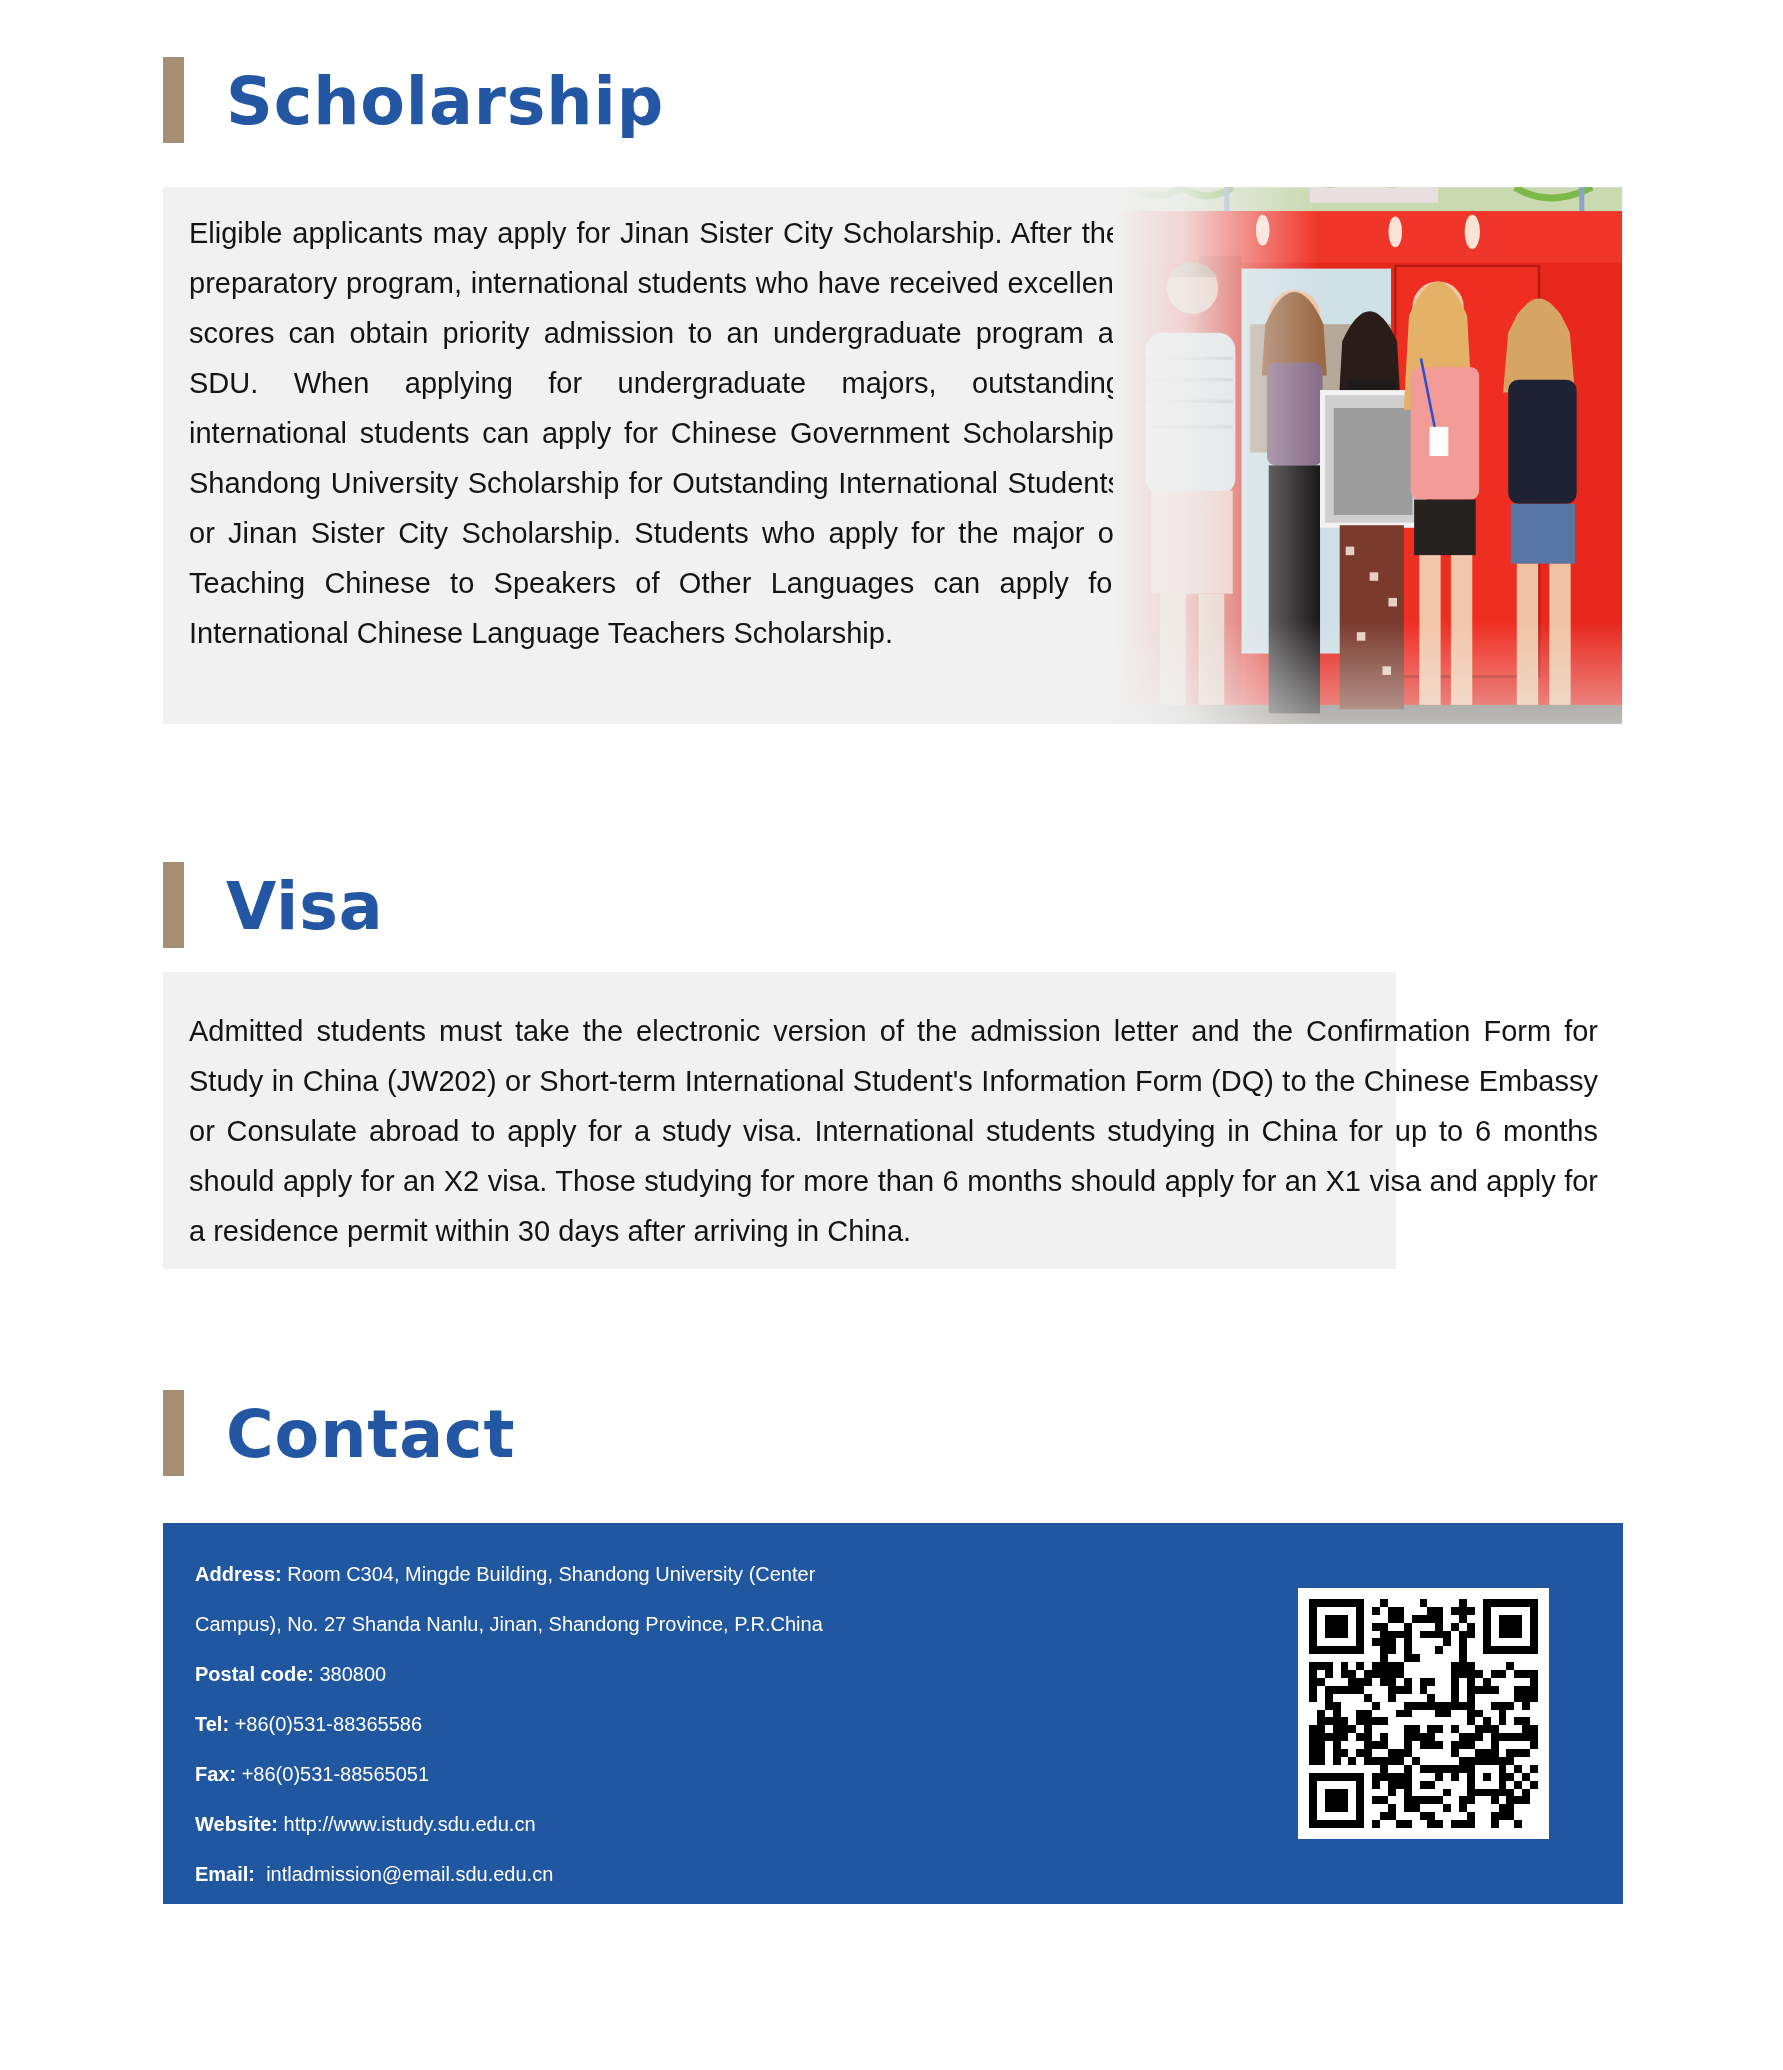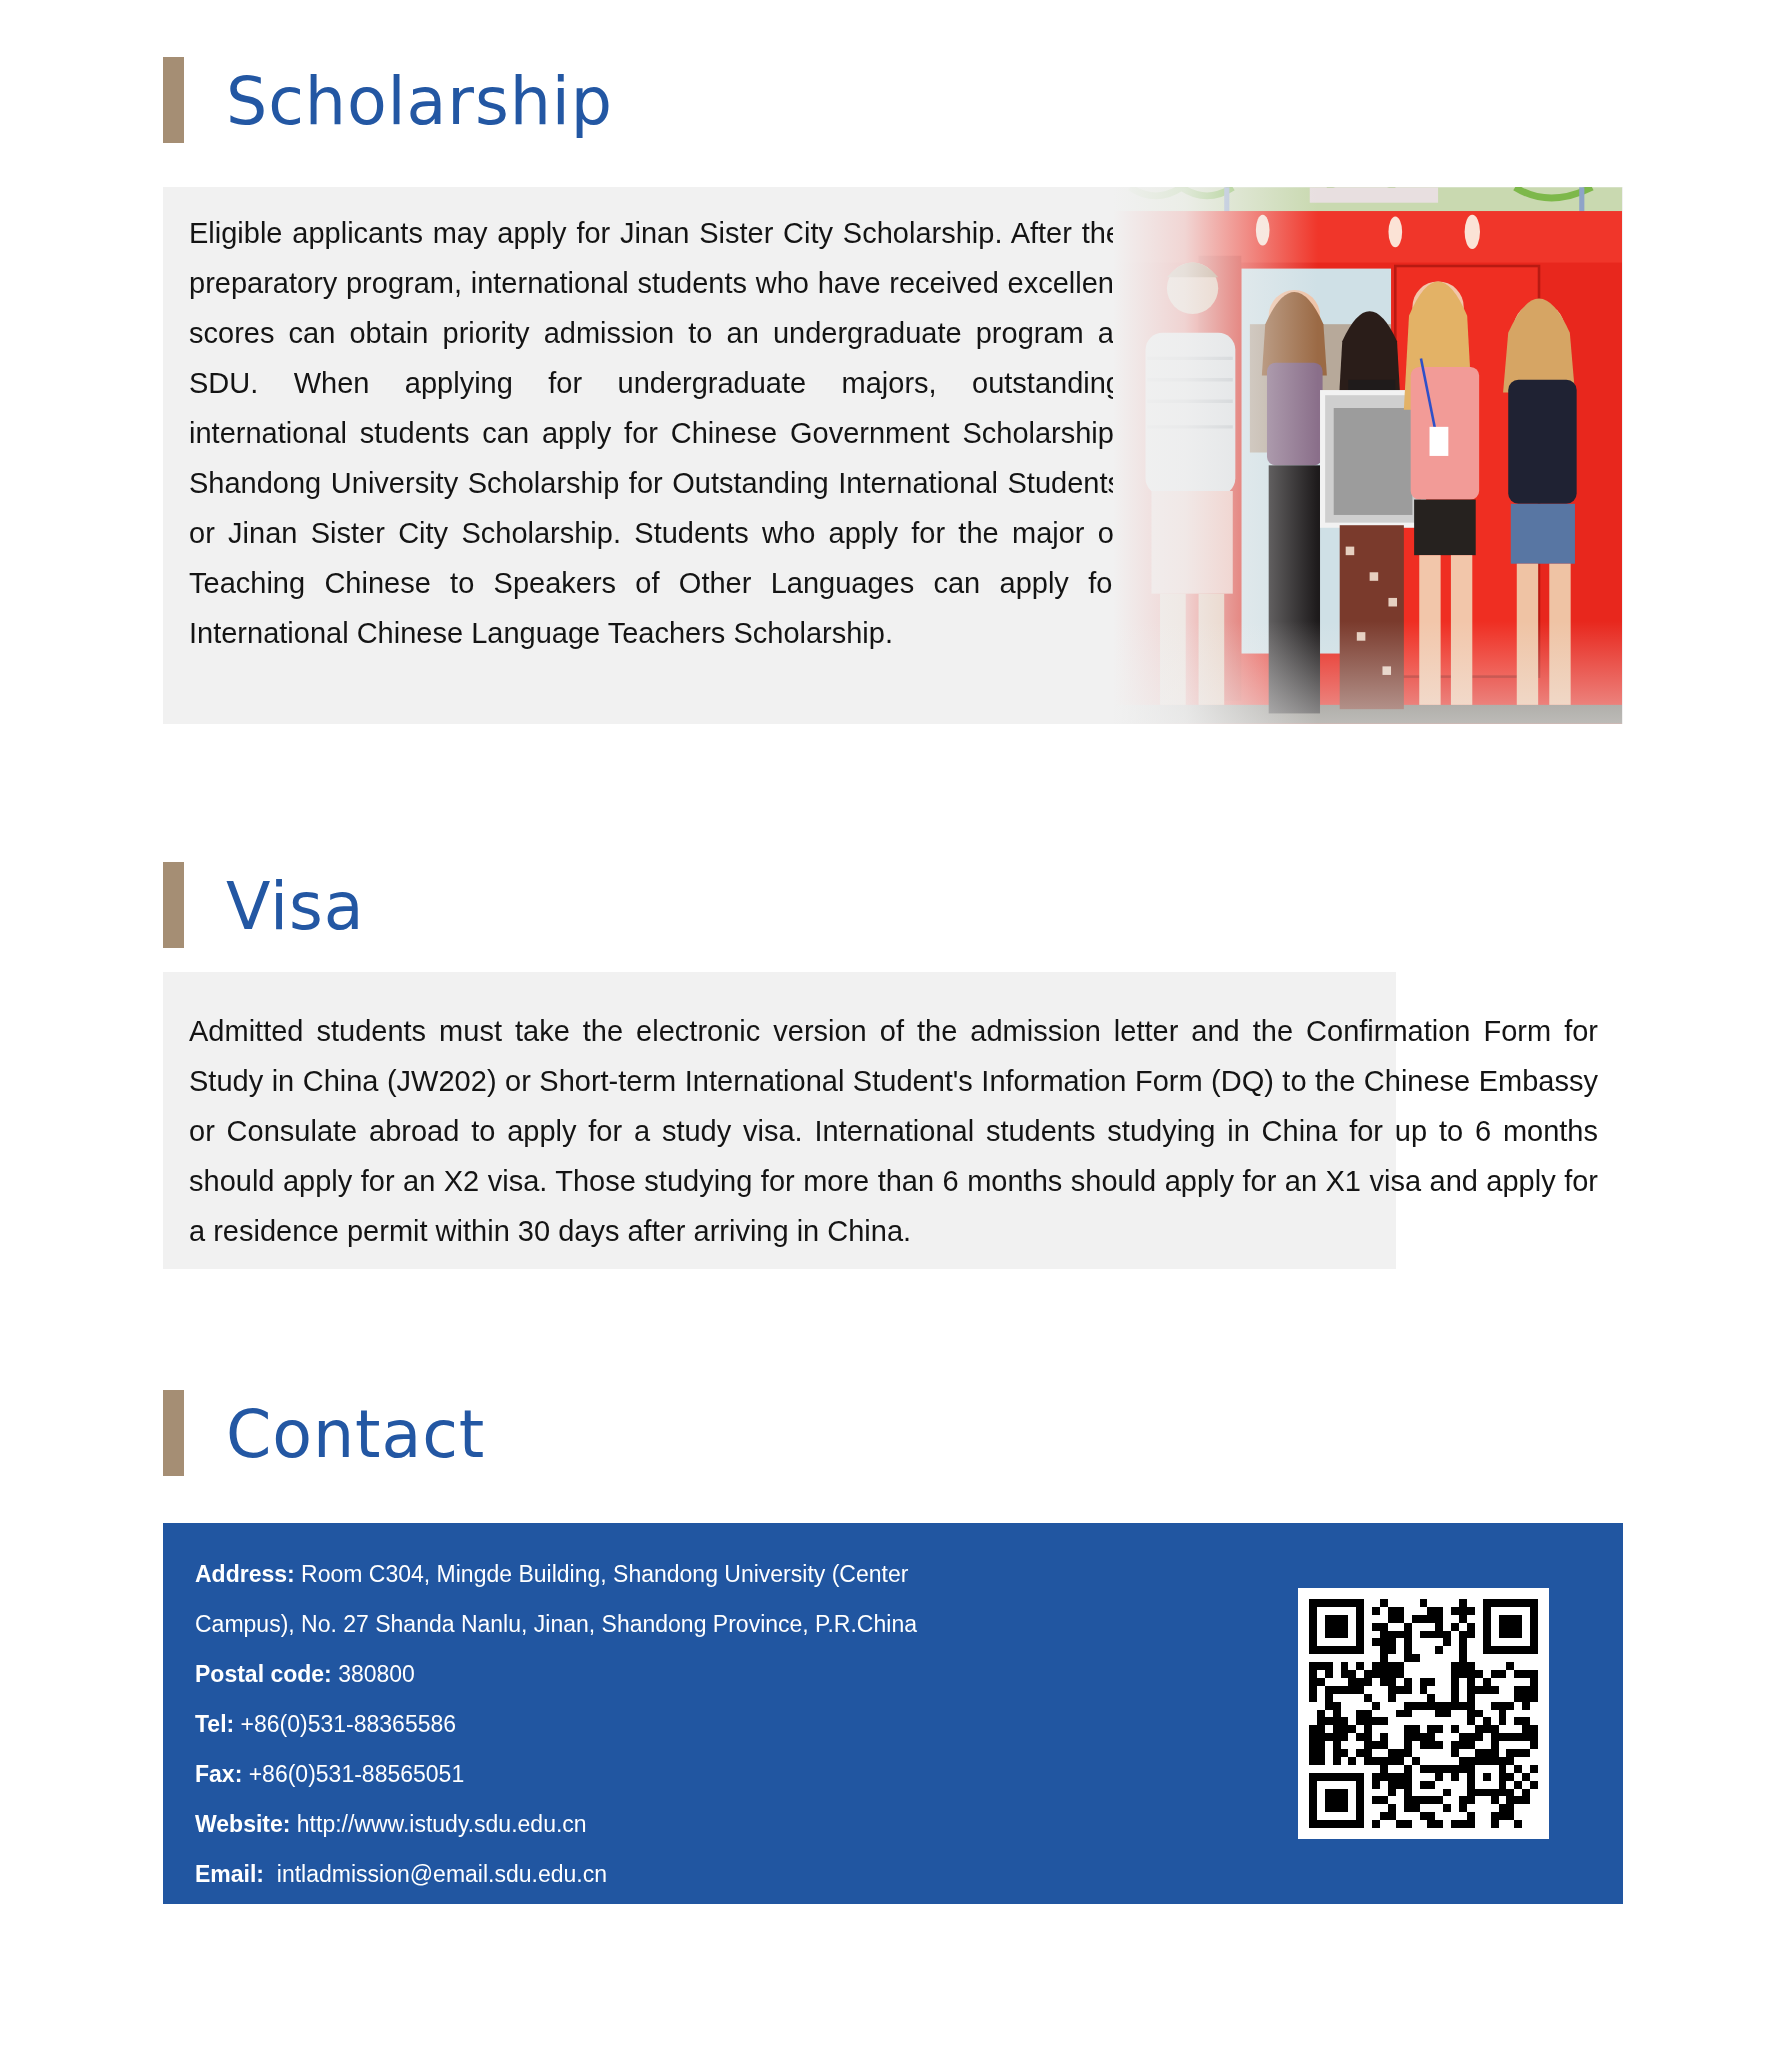--- a/index.html
+++ b/index.html
@@ -1,36 +1,36 @@
 <!DOCTYPE html>
 <html style="font-size:13.7px"><head>
 <meta charset="utf-8">
 <style>
   html, body { margin:0; padding:0; background:#ffffff; }
   body { width:1783px; height:2070px; position:relative; overflow:hidden;
          font-family:"Liberation Sans", "DejaVu Sans", sans-serif; color:#141414; }
   .section-head { position:absolute; left:163px; height:86px; width:856px; }
   .section-head .bar { position:absolute; left:0; top:0; width:20.5px; height:86px; background:#a58e74; }
   .section-head .title { position:absolute; left:63px; top:1.7px; font-family:"DejaVu Sans", sans-serif;
-         font-size:65px; line-height:86px; color:#2357a3; letter-spacing:0.9px; font-weight:normal; }
+         font-size:65px; line-height:86px; color:#2357a3; letter-spacing:0.9px; font-weight:bold; }
   .grey-box { position:absolute; left:163px; background:#f1f1f1; }
   .body-text { position:absolute; font-size:29px; line-height:50px; text-align:justify; color:#141414; }
   .body-text p { margin:0; }
   #scholarship-box { top:187px; width:1460px; height:537px; }
   #scholarship-text { left:26px; top:20.5px; width:933px; }
   .photo { position:absolute; left:950px; top:0; width:509px; height:537px; overflow:hidden; }
   .photo svg { display:block; }
   .photo .fade { position:absolute; left:0; top:0; width:205px; height:100%;
          background:linear-gradient(to right, #f1f1f1 0%, rgba(241,241,241,0.85) 35%, rgba(241,241,241,0.4) 70%, rgba(241,241,241,0) 100%); }
   .photo .fade-bottom { position:absolute; left:0; bottom:0; width:100%; height:103px;
          background:linear-gradient(to top, rgba(241,241,241,0.55), rgba(241,241,241,0)); }
   #visa-box { top:972px; width:1233px; height:297px; }
   #visa-text { left:26px; top:34px; width:1409px; }
   #contact-box { position:absolute; left:163px; top:1523px; width:1460px; height:381px; background:#2156a1; }
-  #contact-lines { position:absolute; left:32px; top:26px; width:984px; color:#ffffff; font-size:23px; line-height:50px; }
+  #contact-lines { position:absolute; left:32px; top:26px; width:984px; color:#ffffff; font-size:20px; line-height:50px; }
   #contact-lines .line { white-space:nowrap; }
   #contact-lines .lbl { font-weight:bold; }
   #qr-box { position:absolute; left:1135px; top:65px; width:251px; height:251px; background:#ffffff; }
   #qr-box svg { position:absolute; left:11px; top:11px; }
 </style>
 </head>
 <body>
 
 <div class="section-head" style="top:57px;">
   <div class="bar"></div>

